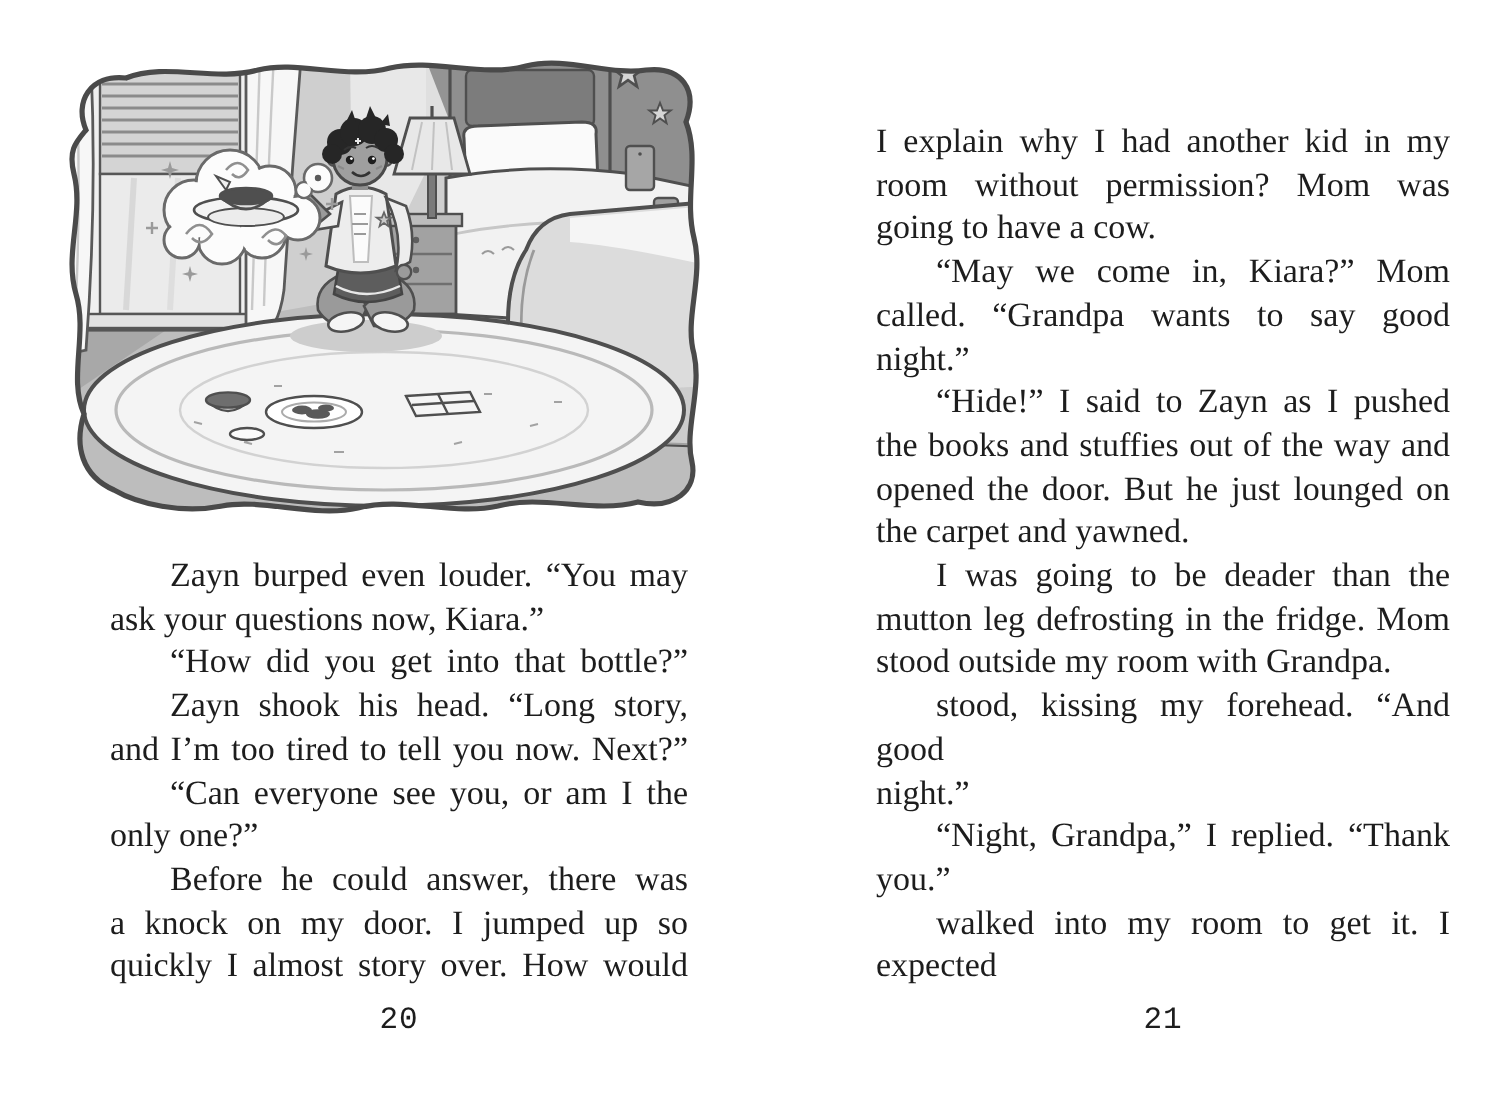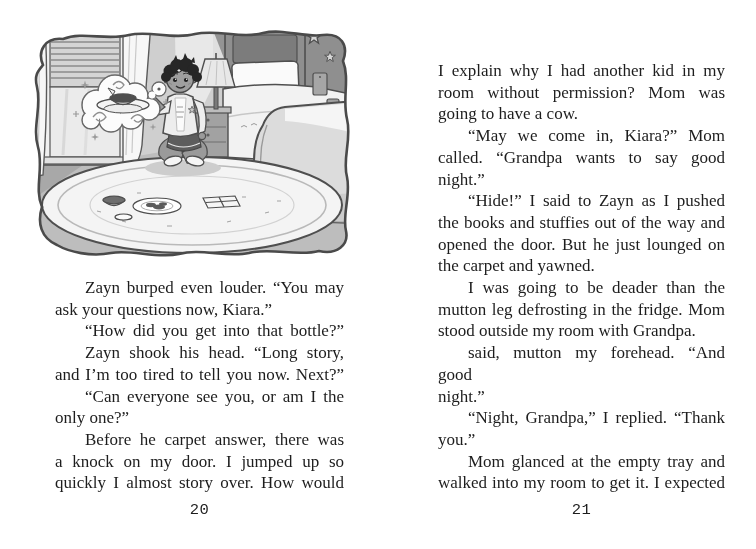--- a/index.html
+++ b/index.html
@@ -280,21 +280,21 @@
       </div>
       <div class="para indent">
         <div class="line">Zayn shook his head. “Long story,</div>
         <div class="line">and I’m too tired to tell you now. Next?”</div>
       </div>
       <div class="para indent">
         <div class="line">“Can everyone see you, or am I the</div>
         <div class="line end">only one?”</div>
       </div>
       <div class="para indent">
-        <div class="line">Before he carpet answer, there was</div>
+        <div class="line">Before he could answer, there was</div>
         <div class="line">a knock on my door. I jumped up so</div>
         <div class="line">quickly I almost story over. How would</div>
       </div>
     </div>
 
     <div class="pagenum left">20</div>
   </section>
 
   <section class="page">
     <div class="text-block text-right">
@@ -313,29 +313,28 @@
         <div class="line">the books and stuffies out of the way and</div>
         <div class="line">opened the door. But he just lounged on</div>
         <div class="line end">the carpet and yawned.</div>
       </div>
       <div class="para indent">
         <div class="line">I was going to be deader than the</div>
         <div class="line">mutton leg defrosting in the fridge. Mom</div>
         <div class="line end">stood outside my room with Grandpa.</div>
       </div>
       <div class="para indent">
-        <div class="line">said, mutton my forehead. “And good</div>
+        <div class="line">stood, kissing my forehead. “And good</div>
         <div class="line end">night.”</div>
       </div>
       <div class="para indent">
         <div class="line">“Night, Grandpa,” I replied. “Thank</div>
         <div class="line end">you.”</div>
       </div>
       <div class="para indent">
-        <div class="line">Mom glanced at the empty tray and</div>
         <div class="line">walked into my room to get it. I expected</div>
       </div>
     </div>
 
     <div class="pagenum right">21</div>
   </section>
 
 </div>
 
 </body></html>

